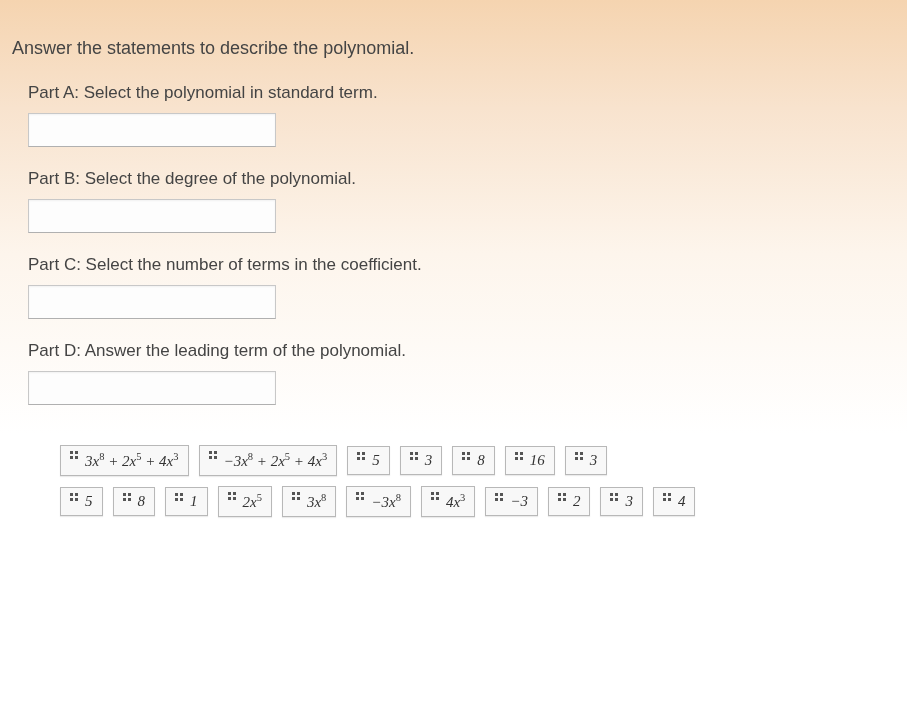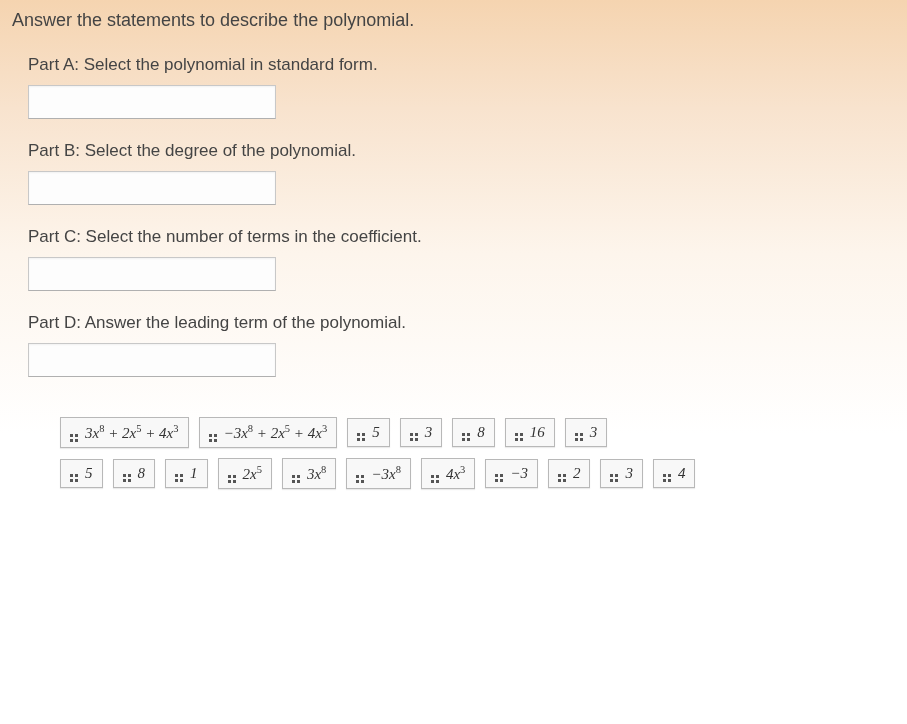--- a/index.html
+++ b/index.html
@@ -10,21 +10,21 @@
       background: linear-gradient(to bottom, #f5d4b0 0%, #f8e3ce 15%, #fdf5ec 35%, #ffffff 60%);
       overflow: hidden;
       position: relative;
     }
     .header {
       padding: 10px 12px 8px 12px;
       color: #444;
       font-size: 18px;
     }
     .header .poly-line { margin-bottom: 2px; }
-    .header .sub-line { font-size: 18px; }
+    .header .sub-line { font-size: 18px; margin-top: 28px; }
     .math { font-family: "Times New Roman", serif; font-style: italic; }
     sup { font-size: 0.7em; font-style: normal; }
     .content {
       background: rgba(255,255,255,0.0);
       padding: 16px 28px 8px 28px;
     }
     .part { margin-bottom: 10px; }
     .part-label {
       color: #444;
       font-size: 17px;
@@ -48,21 +48,21 @@
       margin-bottom: 10px;
       align-items: center;
     }
     .tile {
       border: 1px solid #b8b8b8;
       background: #f8f8f8;
       padding: 5px 9px;
       font-size: 15px;
       color: #333;
       display: flex;
-      align-items: flex-end;
+      align-items: flex-start;
       gap: 5px;
       cursor: grab;
       box-shadow: 0 1px 1px rgba(0,0,0,0.08);
       white-space: nowrap;
     }
     .tile-handle {
       display: inline-flex;
       flex-direction: column;
       gap: 2px;
       margin-right: 2px;
@@ -81,21 +81,21 @@
 </head>
 <body>
 
 <div class="header">
   <div class="sub-line">Answer the statements to describe the polynomial.</div>
 </div>
 
 <div class="content">
 
   <div class="part">
-    <div class="part-label">Part A: Select the polynomial in standard form.</div>
+    <div class="part-label">Part A: Select the polynomial in standard term.</div>
     <div class="answer-box"></div>
   </div>
 
   <div class="part">
     <div class="part-label">Part B: Select the degree of the polynomial.</div>
     <div class="answer-box"></div>
   </div>
 
   <div class="part">
     <div class="part-label">Part C: Select the number of terms in the coefficient.</div>

